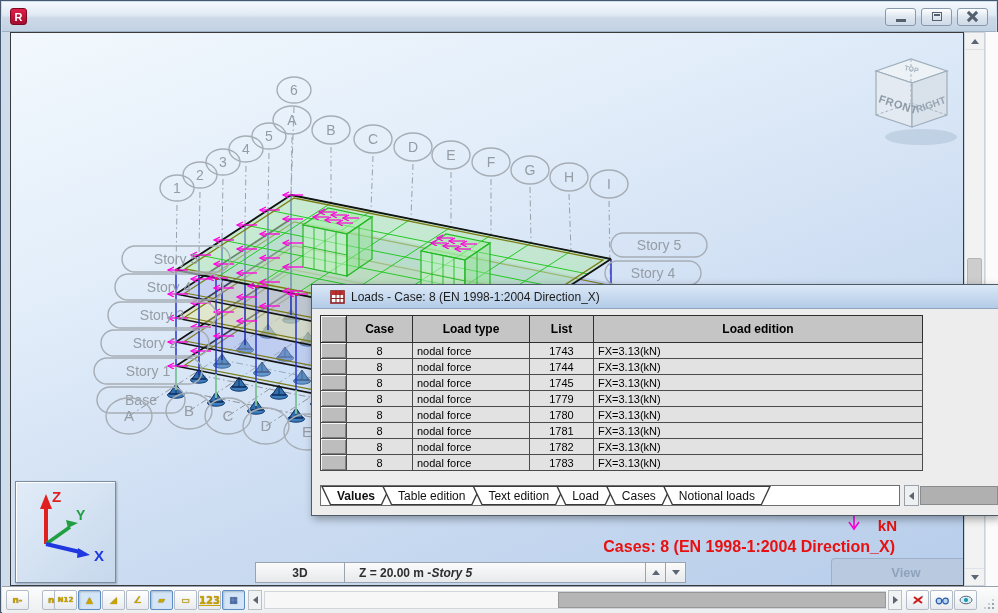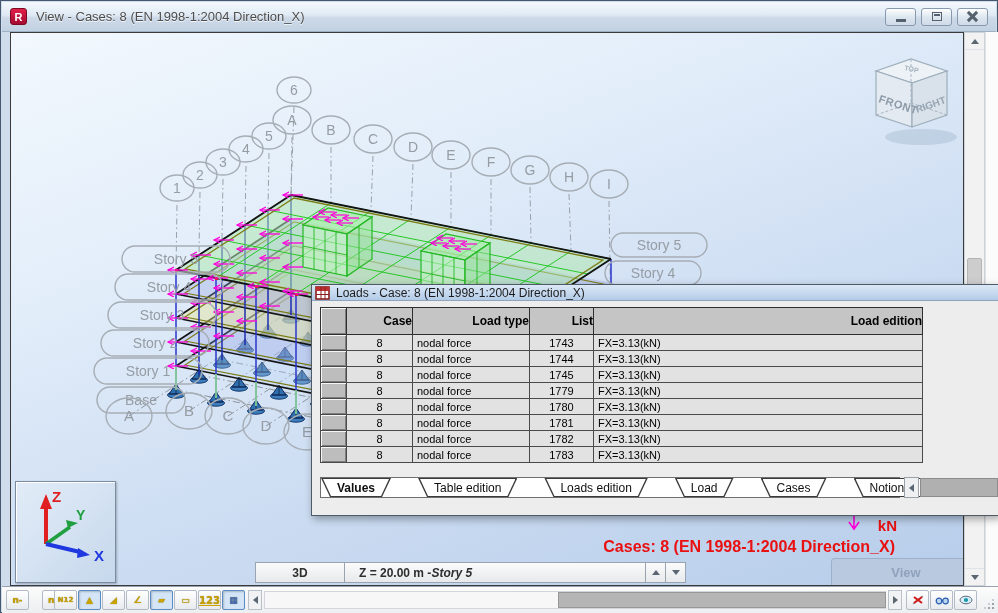--- a/index.html
+++ b/index.html
@@ -73,50 +73,49 @@
     display:flex; align-items:center; justify-content:center; }
   .bb-track { position:absolute; left:262px; top:4px; width:622px; height:18px; background:#f7f7f7; border:1px solid #d2d6da; }
   .bb-thumb { position:absolute; left:293px; top:0px; width:328px; height:16px; background:#b5b5b5; border:1px solid #979797; }
   .bb-grip { position:absolute; right:4px; top:10px; width:12px; height:12px; color:#aab2ba; font-size:10px; }
   .bb-grip::before { content:""; position:absolute; right:0; bottom:0; width:2px; height:2px; background:#9aa2aa;
      box-shadow:-4px 0 #9aa2aa,0 -4px #9aa2aa,-8px 0 #c8ced4,0 -8px #c8ced4,-4px -4px #c8ced4; }
 
   
   .loads-win { position:absolute; left:310px; top:283px; width:688px; height:232px; z-index:10;
     background:#ededed; border:1px solid #4e5a66; box-shadow:2px 3px 8px rgba(0,0,0,.35); }
-  .lw-titlebar { height:16px; background:linear-gradient(#dbe8f7,#b3cbe7); border-bottom:1px solid #8fa5bd;
-    display:flex; align-items:center; padding-left:3px; }
+  .lw-titlebar { height:24px; background:linear-gradient(#dbe8f7,#b3cbe7); border-bottom:1px solid #8fa5bd;
+    display:flex; align-items:center; padding-left:18px; }
   .lw-title { margin-left:6px; font-size:12px; color:#1c1c1c; }
   .lw-body { position:relative; height:206px; background:#ededed; }
   table.lw-grid { position:absolute; left:8px; top:6px; border-collapse:collapse; font-size:11px; color:#000; }
-  .lw-grid th { background:#c5c5c5; border:1.5px solid #2e2e2e; height:27px; font-size:12px; font-weight:bold; text-align:right; }
+  .lw-grid th { background:#c5c5c5; border:1.5px solid #2e2e2e; height:27px; font-size:12px; font-weight:bold; text-align:center; }
   .lw-grid td { background:#e2e2e2; border:1px solid #4a4a4a; height:16px; padding:0 4px; }
   .lw-grid td.rh,.lw-grid th.corner { background:#bdbdbd; box-shadow:inset 1px 1px 0 #f6f6f6, inset -1px -1px 0 #7e7e7e; }
   .lw-grid td.ctr { text-align:center; }
   .lw-tabs { position:absolute; left:8px; top:176px; width:580px; height:21px; background:#fff;
-    border:1px solid #6e6e6e; display:flex;gap:36px; }
+    border:1px solid #6e6e6e; display:flex; }
   .tab { position:relative; height:100%; margin-right:-9px; }
   .tab-bg { position:absolute; inset:0; background:#3a3a3a; clip-path:polygon(0 0,100% 0,calc(100% - 9px) 100%,9px 100%); }
   .tab-bg.inner { inset:1px 2px 1px 2px; background:#fff; clip-path:polygon(0 0,100% 0,calc(100% - 8px) 100%,8px 100%); }
   .tab-label { position:relative; display:block; padding:3px 16px 0; font-size:12px; color:#101010; white-space:nowrap; }
   .tab.active .tab-label { font-weight:bold; }
   .lw-hsl { position:absolute; left:592px; top:176px; width:15px; height:21px; border:1px solid #9aa0a8; background:#eef0f2;
     display:flex; align-items:center; justify-content:center; }
   .lw-hthumb { position:absolute; left:608px; top:177px; width:78px; height:19px; background:#b0b0b0; border:1px solid #8c8c8c; }
 </style>
 </head>
 <body>
 
 <div class="window">
 
   <div class="titlebar">
     <div class="app-icon">
       <span>R</span>
     </div>
-    <div class="title-text">View - Cases: 8 (EN 1998-1:2004 Direction_X)</div>
     <div class="win-buttons">
       <div class="win-btn">
           <span class="gly-min"></span>
         </div>
       <div class="win-btn">
           <span class="gly-max"></span>
         </div>
       <div class="win-btn">
           <span class="gly-close"></span>
         </div>
@@ -631,21 +630,21 @@
             <span class="tab-label">Values</span>
           </div>
         <div class="tab">
             <span class="tab-bg"></span>
             <span class="tab-bg inner"></span>
             <span class="tab-label">Table edition</span>
           </div>
         <div class="tab">
             <span class="tab-bg"></span>
             <span class="tab-bg inner"></span>
-            <span class="tab-label">Loads edition</span>
+            <span class="tab-label">Text edition</span>
           </div>
         <div class="tab">
             <span class="tab-bg"></span>
             <span class="tab-bg inner"></span>
             <span class="tab-label">Load</span>
           </div>
         <div class="tab">
             <span class="tab-bg"></span>
             <span class="tab-bg inner"></span>
             <span class="tab-label">Cases</span>

